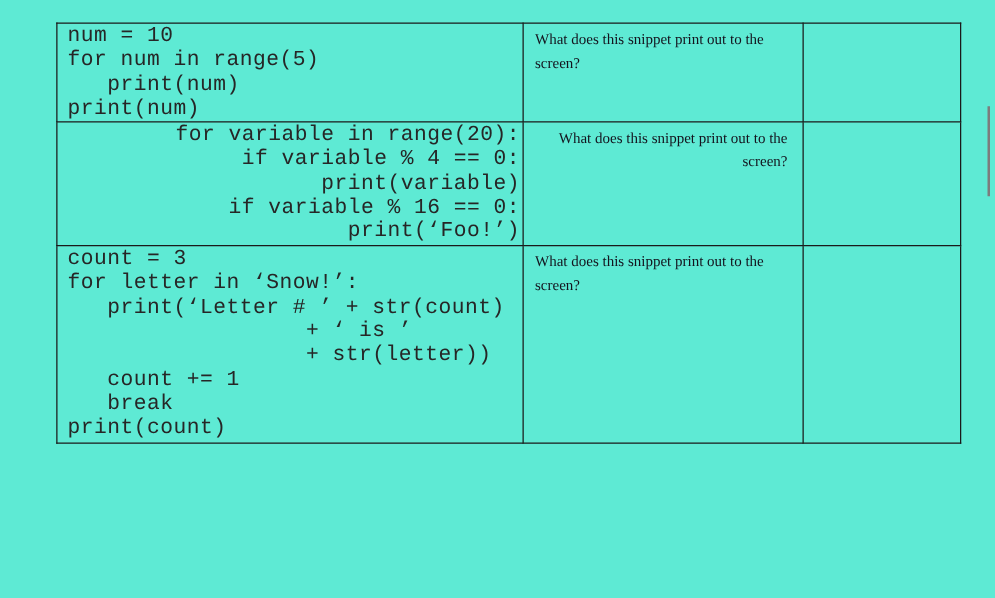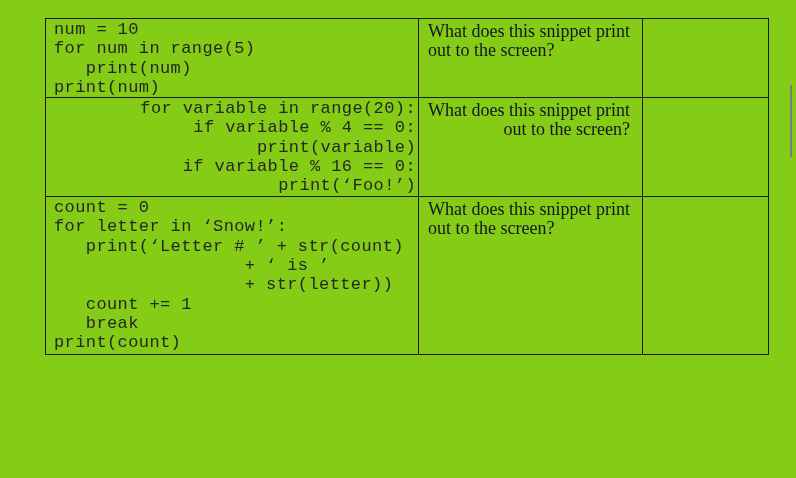--- a/index.html
+++ b/index.html
@@ -4,21 +4,21 @@
 <style>
   html, body {
     margin: 0;
     padding: 0;
     background: #ffffff;
   }
   .page {
     position: relative;
     width: 796px;
     height: 478px;
-    background: #84cc16;
+    background: #5eead4;
     overflow: hidden;
   }
   table.worksheet {
     position: absolute;
     left: 45px;
     top: 18px;
     width: 723px;
     border-collapse: collapse;
     table-layout: fixed;
   }
@@ -44,21 +44,21 @@
     font-family: "Liberation Mono", "DejaVu Sans Mono", monospace;
     font-size: 17px;
     line-height: 19.3px;
     letter-spacing: 0.4px;
     color: #262626;
     white-space: pre;
   }
   .question {
     padding: 3px 12px 0 9px;
     font-family: "Liberation Serif", "DejaVu Serif", serif;
-    font-size: 18px;
+    font-size: 12px;
     line-height: 19.3px;
     color: #14141e;
   }
   .answer-cell-inner {
     width: 100%;
     height: 100%;
   }
   .scroll-mark {
     position: absolute;
     left: 790px;
@@ -104,21 +104,21 @@
         </td>
         <td>
           <div class="question">What does this snippet print out to the screen?</div>
         </td>
         <td>
           <div class="answer-cell-inner"></div>
         </td>
       </tr>
       <tr class="r5">
         <td>
-          <pre class="code">count = 0
+          <pre class="code">count = 3
 for letter in ‘Snow!’:
    print(‘Letter # ’ + str(count)
                   + ‘ is ’
                   + str(letter))
    count += 1
    break
 print(count)</pre>
         </td>
         <td>
           <div class="question">What does this snippet print out to the screen?</div>

